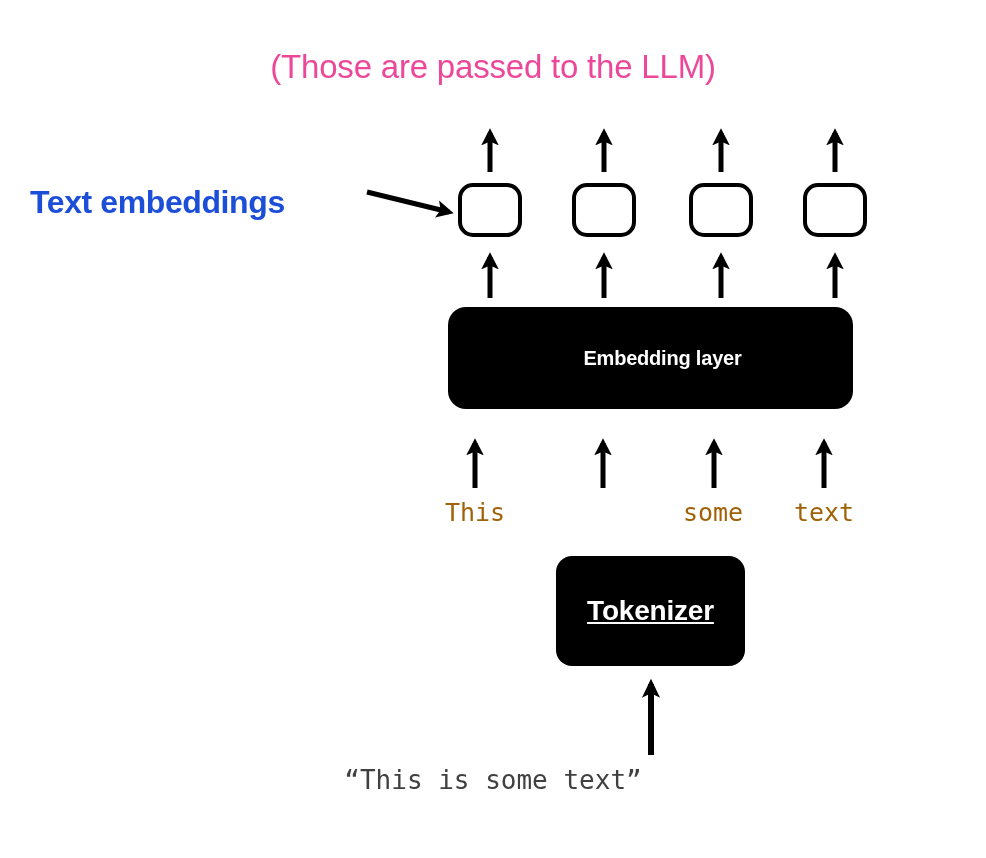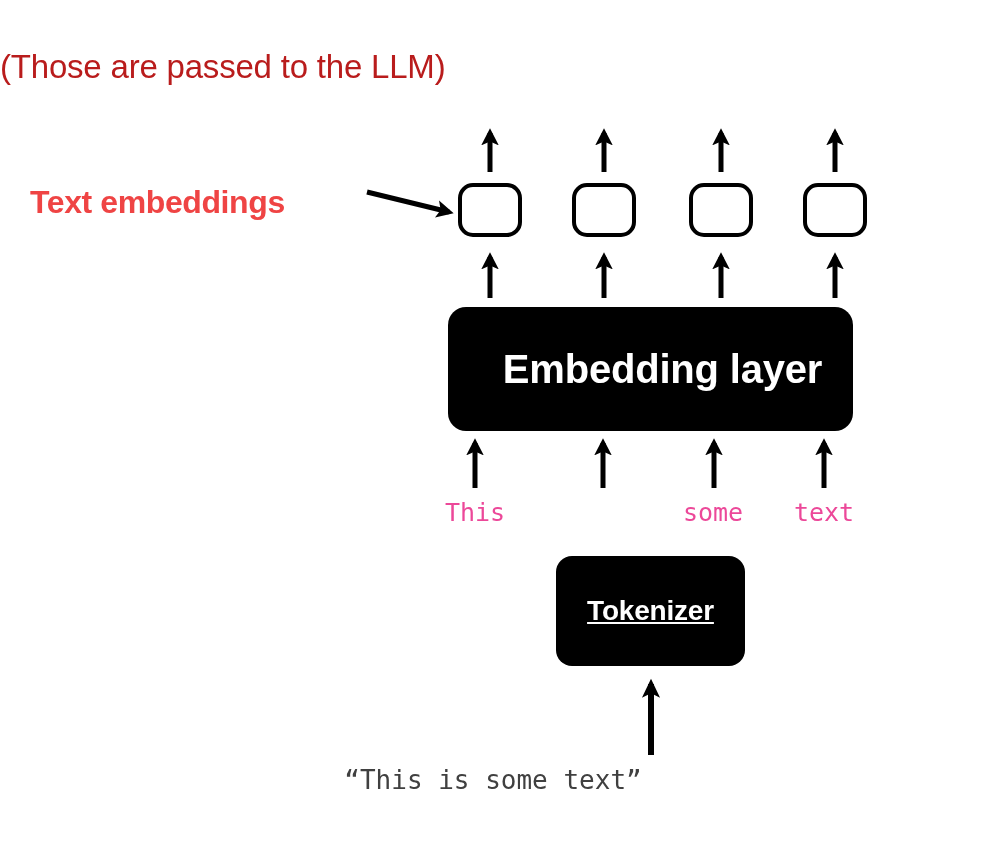--- a/index.html
+++ b/index.html
@@ -18,34 +18,35 @@
     background: #ffffff;
     overflow: hidden;
   }
   .abs { position: absolute; }
 
   
   #title {
     left: 0;
     top: 48px;
     width: 986px;
+    text-align: center;
     font-size: 33px;
     font-weight: 400;
-    color: #b91c1c;
+    color: #ec4899;
     letter-spacing: -0.2px;
     white-space: nowrap;
   }
 
   
   #embeddings-label {
     left: 30px;
     top: 184px;
     font-size: 32px;
     font-weight: 700;
-    color: #ef4444;
+    color: #1d4ed8;
     letter-spacing: -0.4px;
     white-space: nowrap;
   }
 
   
   .token-box {
     width: 64px;
     height: 54px;
     border: 4px solid #000000;
     border-radius: 15px;
@@ -63,39 +64,39 @@
     align-items: center;
     justify-content: center;
     font-weight: 700;
     letter-spacing: -0.2px;
     box-sizing: border-box;
   }
   #embedding-layer {
     left: 448px;
     top: 307px;
     width: 405px;
-    height: 124px;
-    font-size: 40px;
+    height: 102px;
+    font-size: 20px;
     padding-left: 24px;
   }
   #tokenizer {
     left: 556px;
     top: 556px;
     width: 189px;
     height: 110px;
     font-size: 28px;
     border-radius: 16px;
     text-decoration: underline;
   }
 
   
   .token-word {
     font-family: "DejaVu Sans Mono", "Liberation Mono", monospace;
     font-size: 25px;
-    color: #ec4899;
+    color: #a16207;
     top: 498px;
     white-space: nowrap;
     text-align: center;
   }
 
   
   #input-string {
     left: 0;
     top: 765px;
     width: 986px;

